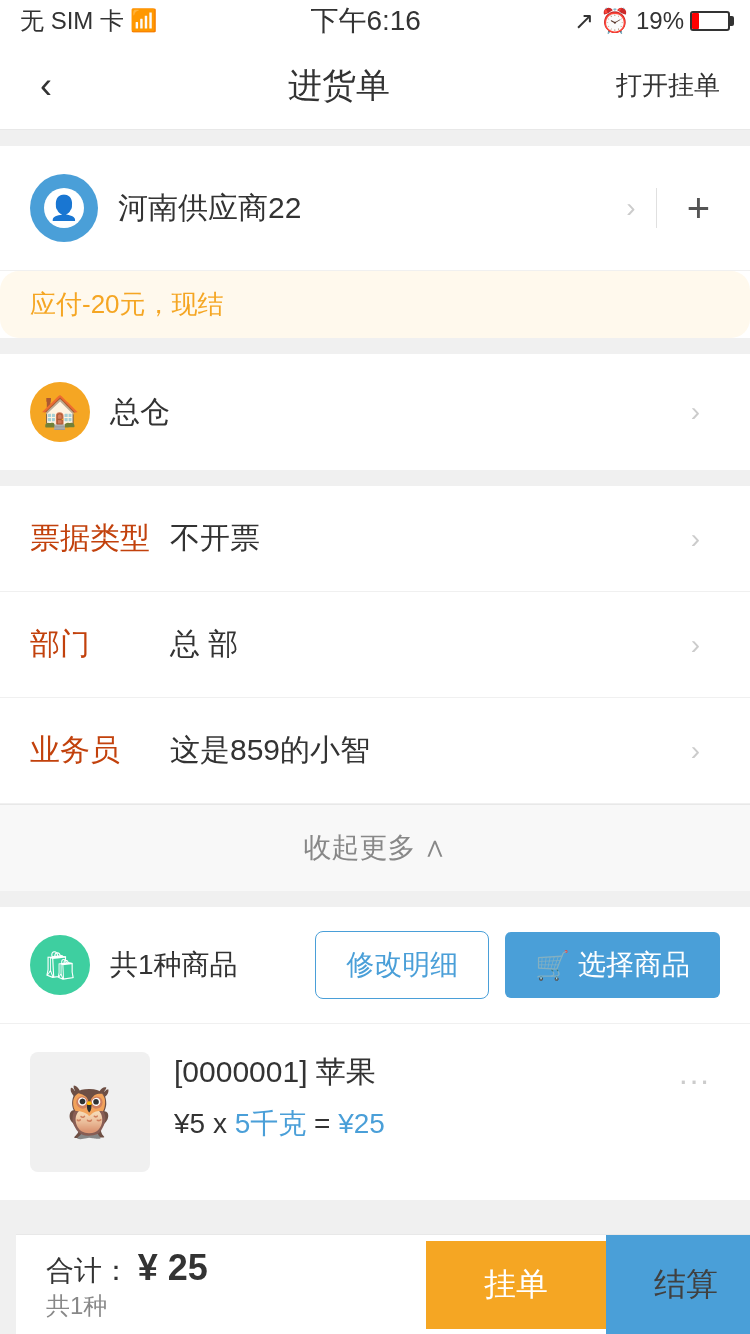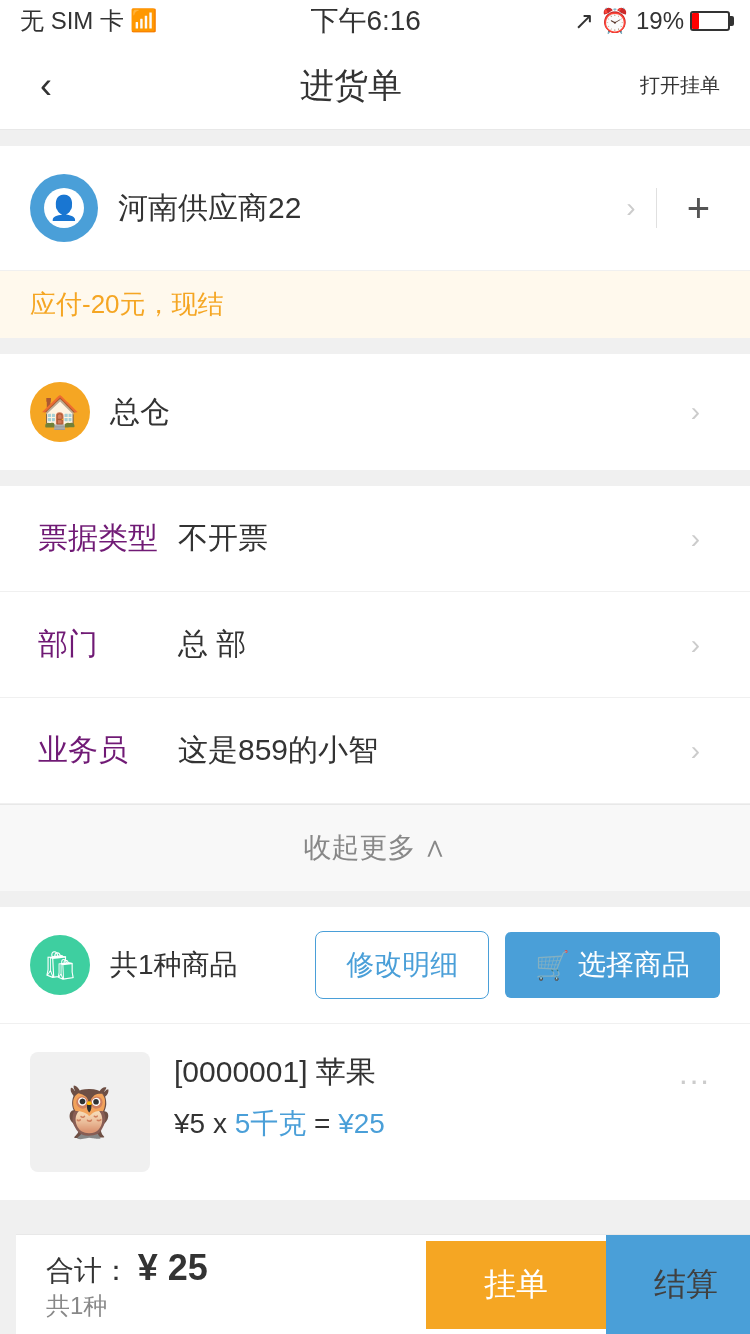--- a/index.html
+++ b/index.html
@@ -65,21 +65,21 @@
       color: #333;
       cursor: pointer;
       padding: 10px;
     }
     .nav-title {
       font-size: 34px;
       font-weight: 500;
       color: #333;
     }
     .nav-action {
-      font-size: 20px;
+      font-size: 26px;
       color: #333;
       cursor: pointer;
     }
 
     
     .content { background: #f0f0f0; }
 
     
     .card {
       background: #fff;
@@ -133,20 +133,21 @@
       background: #e0e0e0;
       margin-right: 20px;
     }
 
     
     .notice-bar {
       background: #fff9ed;
       padding: 16px 30px;
       font-size: 26px;
       color: #f5a623;
+      border-radius: 19px;
     }
 
     
     .warehouse-row {
       display: flex;
       align-items: center;
       padding: 28px 30px;
     }
     .warehouse-icon {
       width: 60px; height: 60px;
@@ -166,24 +167,23 @@
     .form-row {
       display: flex;
       align-items: center;
       padding: 32px 30px;
       background: #fff;
       border-bottom: 1px solid #f0f0f0;
       cursor: pointer;
     }
     .form-label {
       font-size: 30px;
-      color: #701a75;
+      color: #c2410c;
       width: 140px;
       flex-shrink: 0;
-      margin-left: 8px;
     }
     .form-value {
       flex: 1;
       font-size: 30px;
       color: #333;
     }
     .form-placeholder {
       color: #ccc;
     }
     .form-row:last-child { border-bottom: none; }

